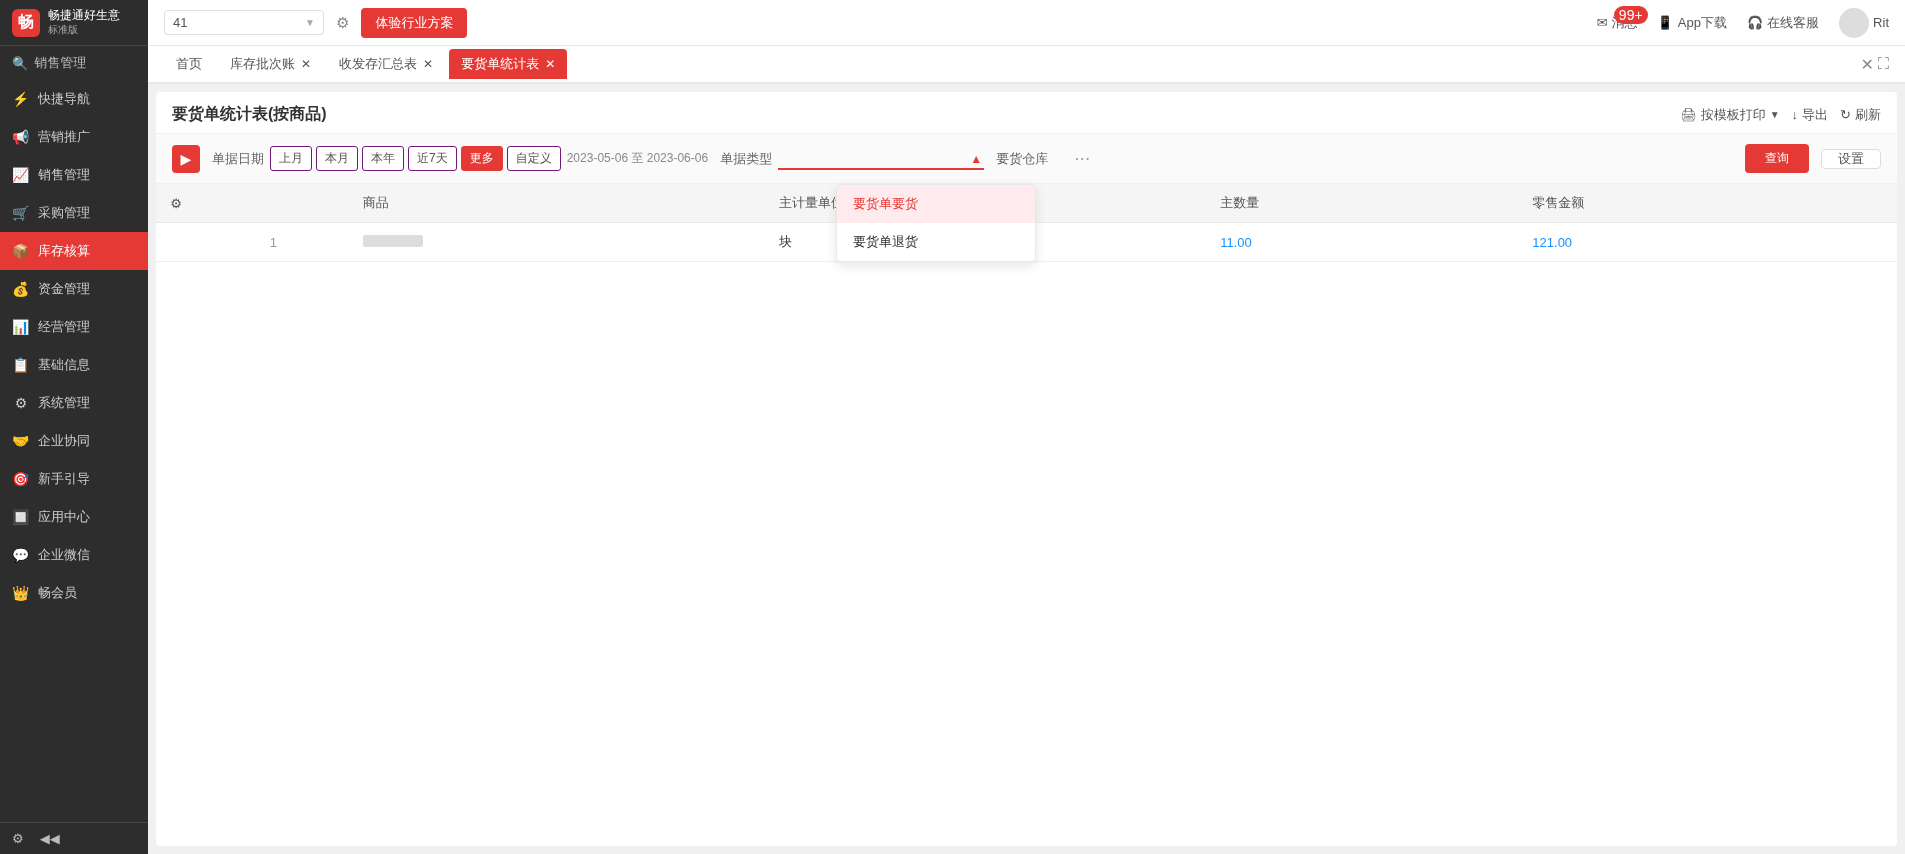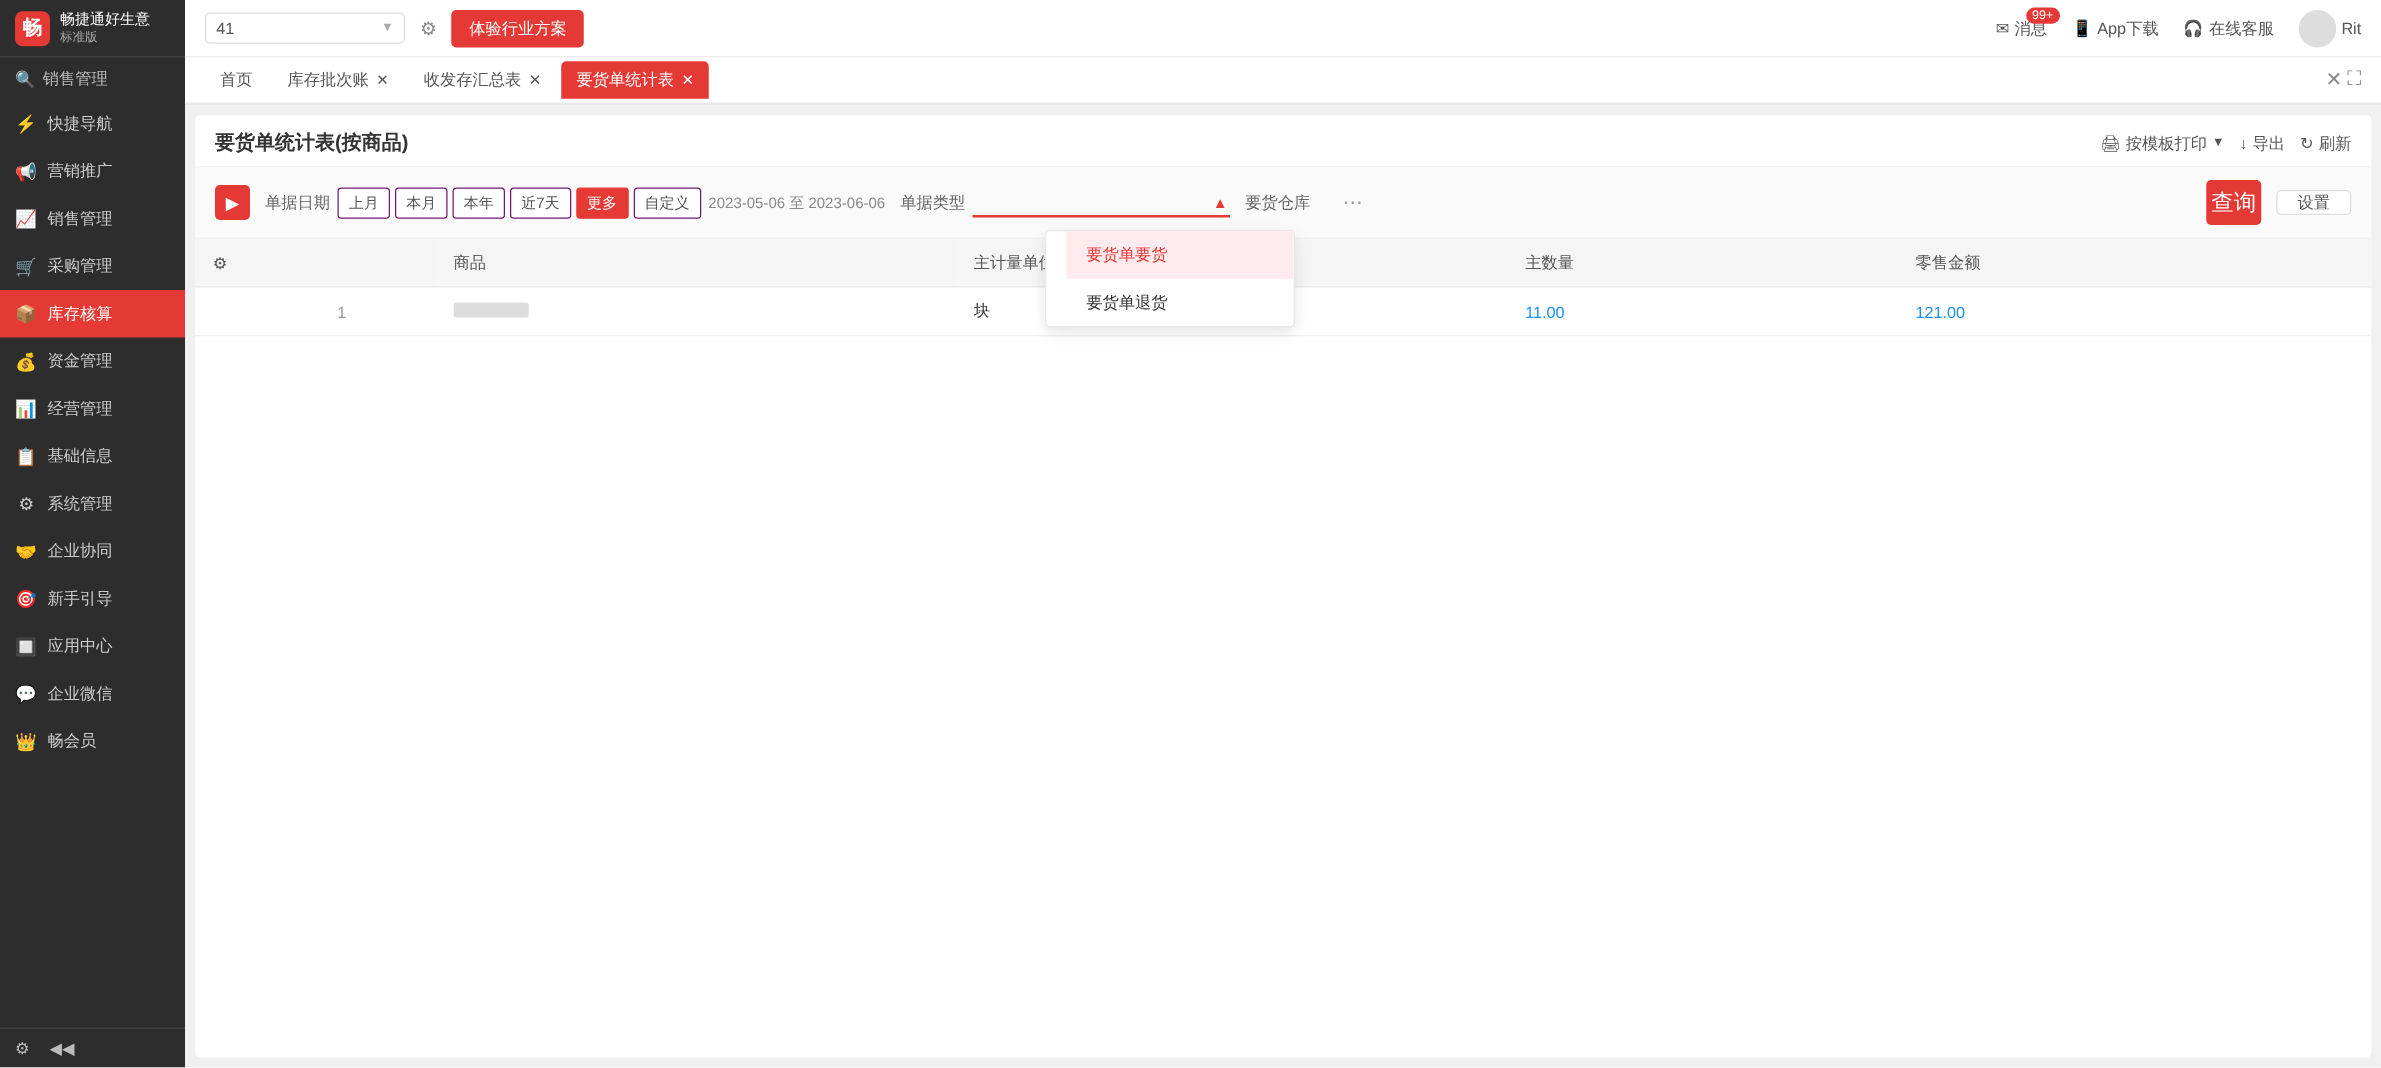--- a/index.html
+++ b/index.html
@@ -129,21 +129,21 @@
       color: #555;
       font-size: 13px;
       cursor: pointer;
       position: relative;
     }
     .badge-red {
       background: #e53935;
       color: #fff;
       border-radius: 10px;
       padding: 1px 5px;
-      font-size: 10px;
+      font-size: 14px;
       position: absolute;
       top: -8px;
       right: -10px;
     }
     .topbar-avatar {
       width: 30px;
       height: 30px;
       background: #ddd;
       border-radius: 50%;
     }
@@ -276,22 +276,22 @@
       display: flex;
       align-items: center;
       gap: 22px;
     }
     .filter-dots { color: #999; cursor: pointer; font-size: 16px; margin: 0 4px; }
     .query-btn {
       background: #e53935;
       color: #fff;
       border: none;
       border-radius: 4px;
-      padding: 6px 4px;
-      font-size: 18px;
+      padding: 6px 20px;
+      font-size: 12px;
       cursor: pointer;
       margin-left: auto;
     }
     .settings-btn {
       background: #fff;
       color: #555;
       border: 1px solid #ddd;
       border-radius: 4px;
       padding: 0 16px;
       font-size: 13px;
@@ -308,21 +308,20 @@
       border-radius: 4px;
       box-shadow: 0 4px 12px rgba(0,0,0,0.1);
       min-width: 200px;
       z-index: 100;
     }
     .dropdown-item {
       padding: 10px 16px;
       font-size: 13px;
       color: #333;
       cursor: pointer;
-      margin-left: 16px;
     }
     .dropdown-item.selected { background: #ffebee; color: #e53935; }
 
     
     .table-wrapper {
       flex: 1;
       overflow: auto;
     }
     table {
       width: 100%;

